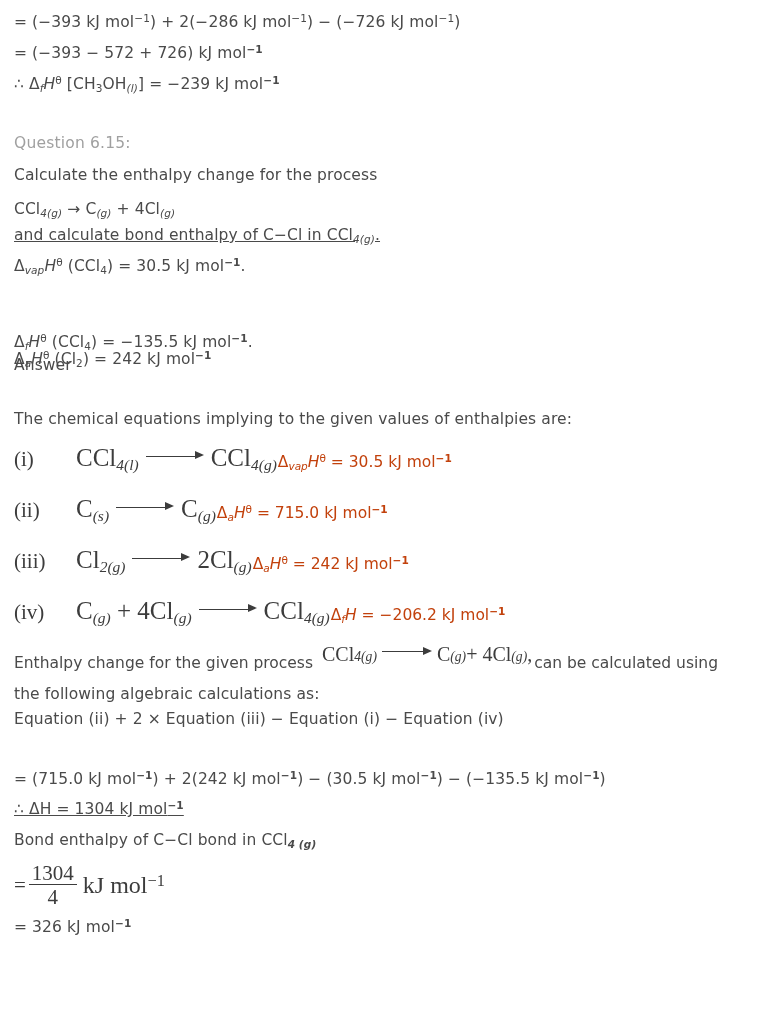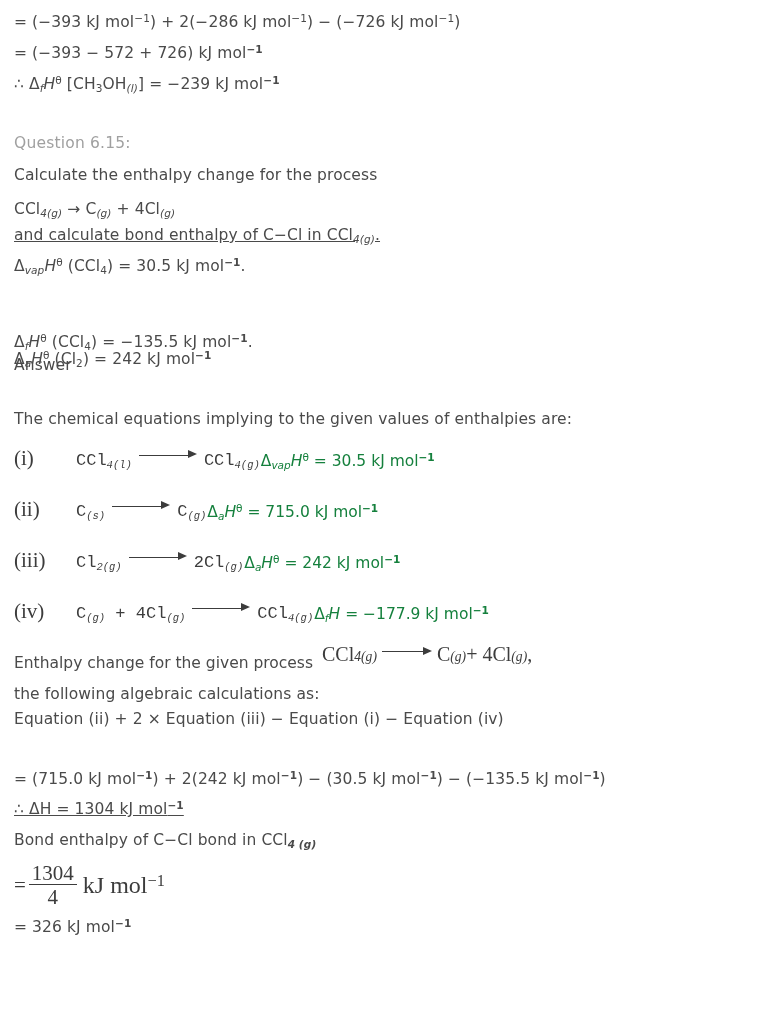--- a/index.html
+++ b/index.html
@@ -56,22 +56,22 @@
     color: #3c3c3c;
     display: flex;
     align-items: baseline;
   }
   .eqnum {
     display: inline-block;
     width: 62px;
     font-size: 21px;
   }
   .chem {
-    font-family: Liberation Mono, monospace;
-    font-size: 17px;
+    font-family: Liberation Serif, serif;
+    font-size: 25px;
   }
   .chem sub {
     font-size: 62%;
     vertical-align: -0.26em;
   }
   .arrow {
     display: inline-block;
     position: relative;
     width: 58px;
     height: 1em;
@@ -93,21 +93,21 @@
     right: 0px;
     top: 50%;
     margin-top: -4.2px;
     border-left: 9px solid #3c3c3c;
     border-top: 4.2px solid transparent;
     border-bottom: 4.2px solid transparent;
   }
   .eqval {
     font-family: "DejaVu Sans", sans-serif;
     font-size: 15.5px;
-    color: #15803d;
+    color: #c2410c;
     margin-left: 1px;
     align-self: flex-end;
     padding-bottom: 1px;
   }
 
   
   .inline-para {
     position: absolute;
     left: 14px;
     font-size: 15.5px;
@@ -230,35 +230,36 @@
     <span class="arrow"></span>
     <span class="chem"><span>2Cl</span><sub class="it">(g)</sub></span>
     <span class="eqval"><span>Δ</span><sub class="it">a</sub><span class="it">H</span><sup>θ</sup><span> = 242 kJ mol</span><sup class="bd">−1</sup></span>
   </div>
 
   <div class="eqrow" style="top:597px;">
     <span class="eqnum">(iv)</span>
     <span class="chem"><span>C</span><sub class="it">(g)</sub><span> + 4Cl</span><sub class="it">(g)</sub></span>
     <span class="arrow"></span>
     <span class="chem"><span>CCl</span><sub class="it">4(g)</sub></span>
-    <span class="eqval"><span>Δ</span><sub class="it">f</sub><span class="it">H</span><span> = −177.9 kJ mol</span><sup class="bd">−1</sup></span>
+    <span class="eqval"><span>Δ</span><sub class="it">f</sub><span class="it">H</span><span> = −206.2 kJ mol</span><sup class="bd">−1</sup></span>
   </div>
 
   <div class="inline-para" style="top:648px;">
     <span>Enthalpy change for the given process</span>
     <span class="inline-eq">
       <span>CCl</span>
         <sub class="it">4(g)</sub>
         <span class="arrow"></span>
         <span>C</span>
         <sub class="it">(g)</sub>
         <span> + 4Cl</span>
         <sub class="it">(g)</sub>
         <span>,</span>
     </span>
+    <span>can be calculated using</span>
   </div>
 
   <div class="line" style="top:685px;">the following algebraic calculations as:</div>
 
   <div class="line" style="top:710px;">Equation (ii) + 2 × Equation (iii) − Equation (i) − Equation (iv)</div>
 
 
   <div class="line" style="top:770px;">
     <span>= (715.0 kJ mol</span><sup class="bd">−1</sup><span>) + 2(242 kJ mol</span><sup class="bd">−1</sup><span>) − (30.5 kJ mol</span><sup class="bd">−1</sup><span>) − (−135.5 kJ mol</span><sup class="bd">−1</sup><span>)</span>
   </div>

